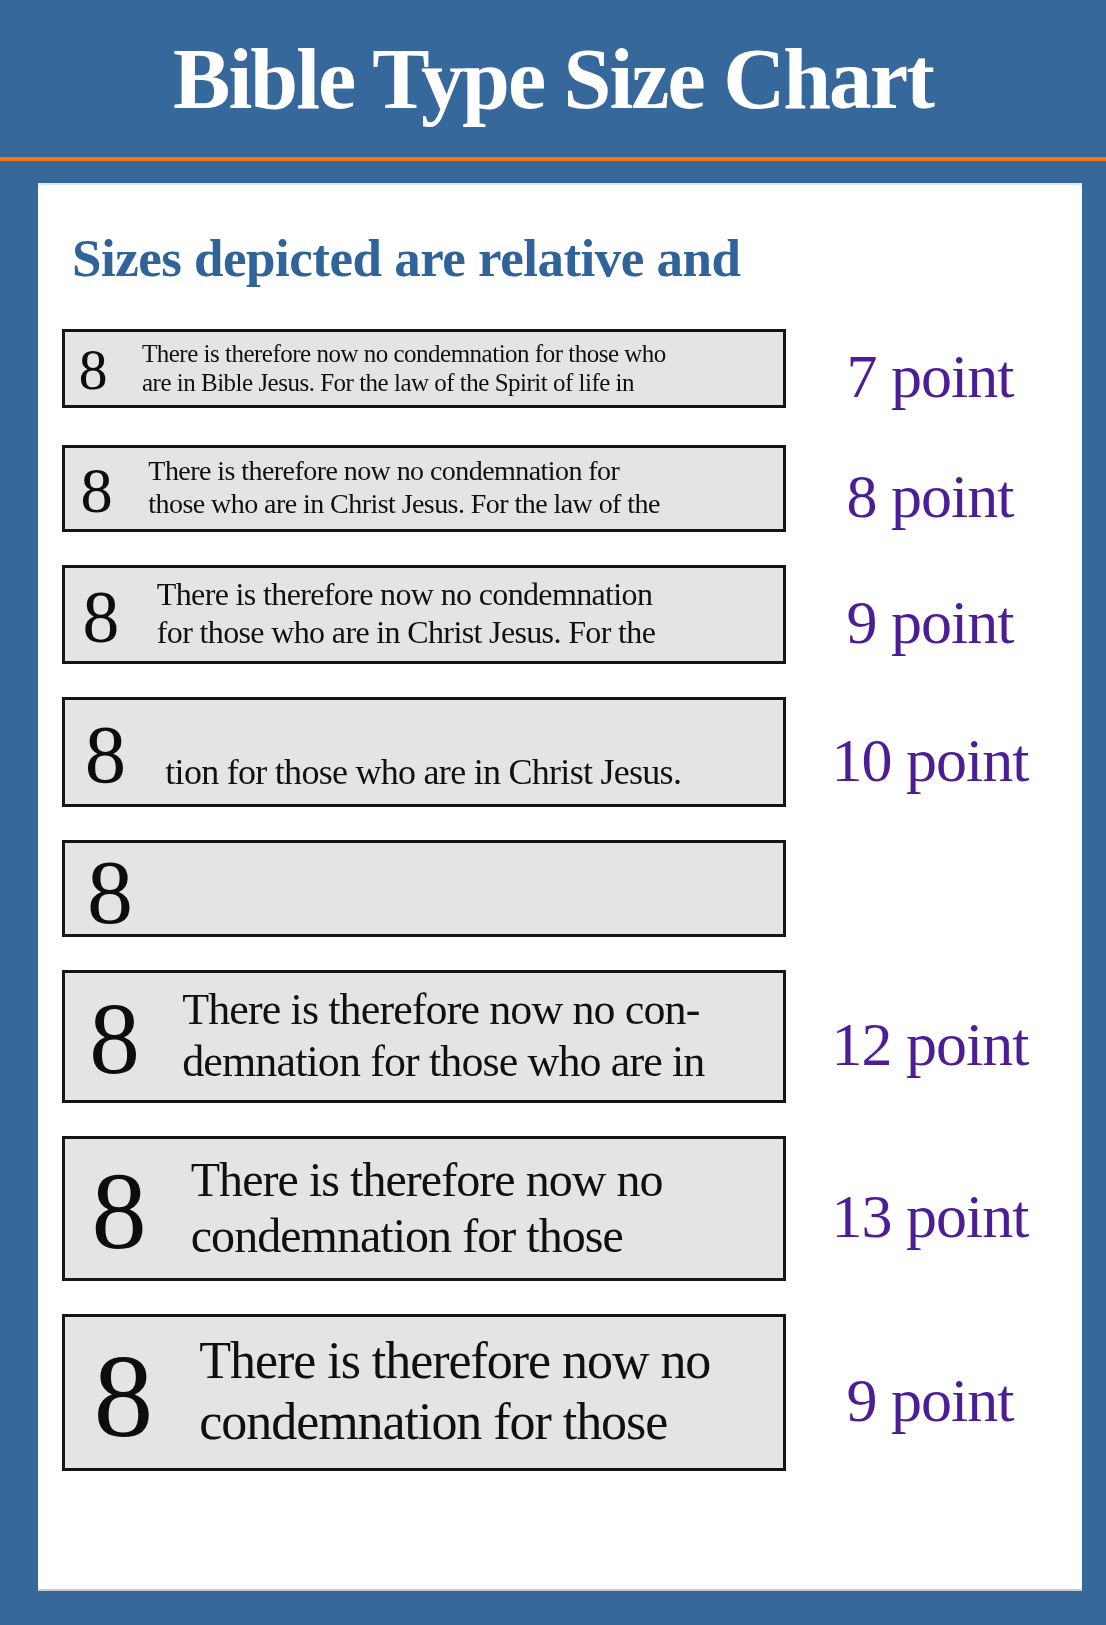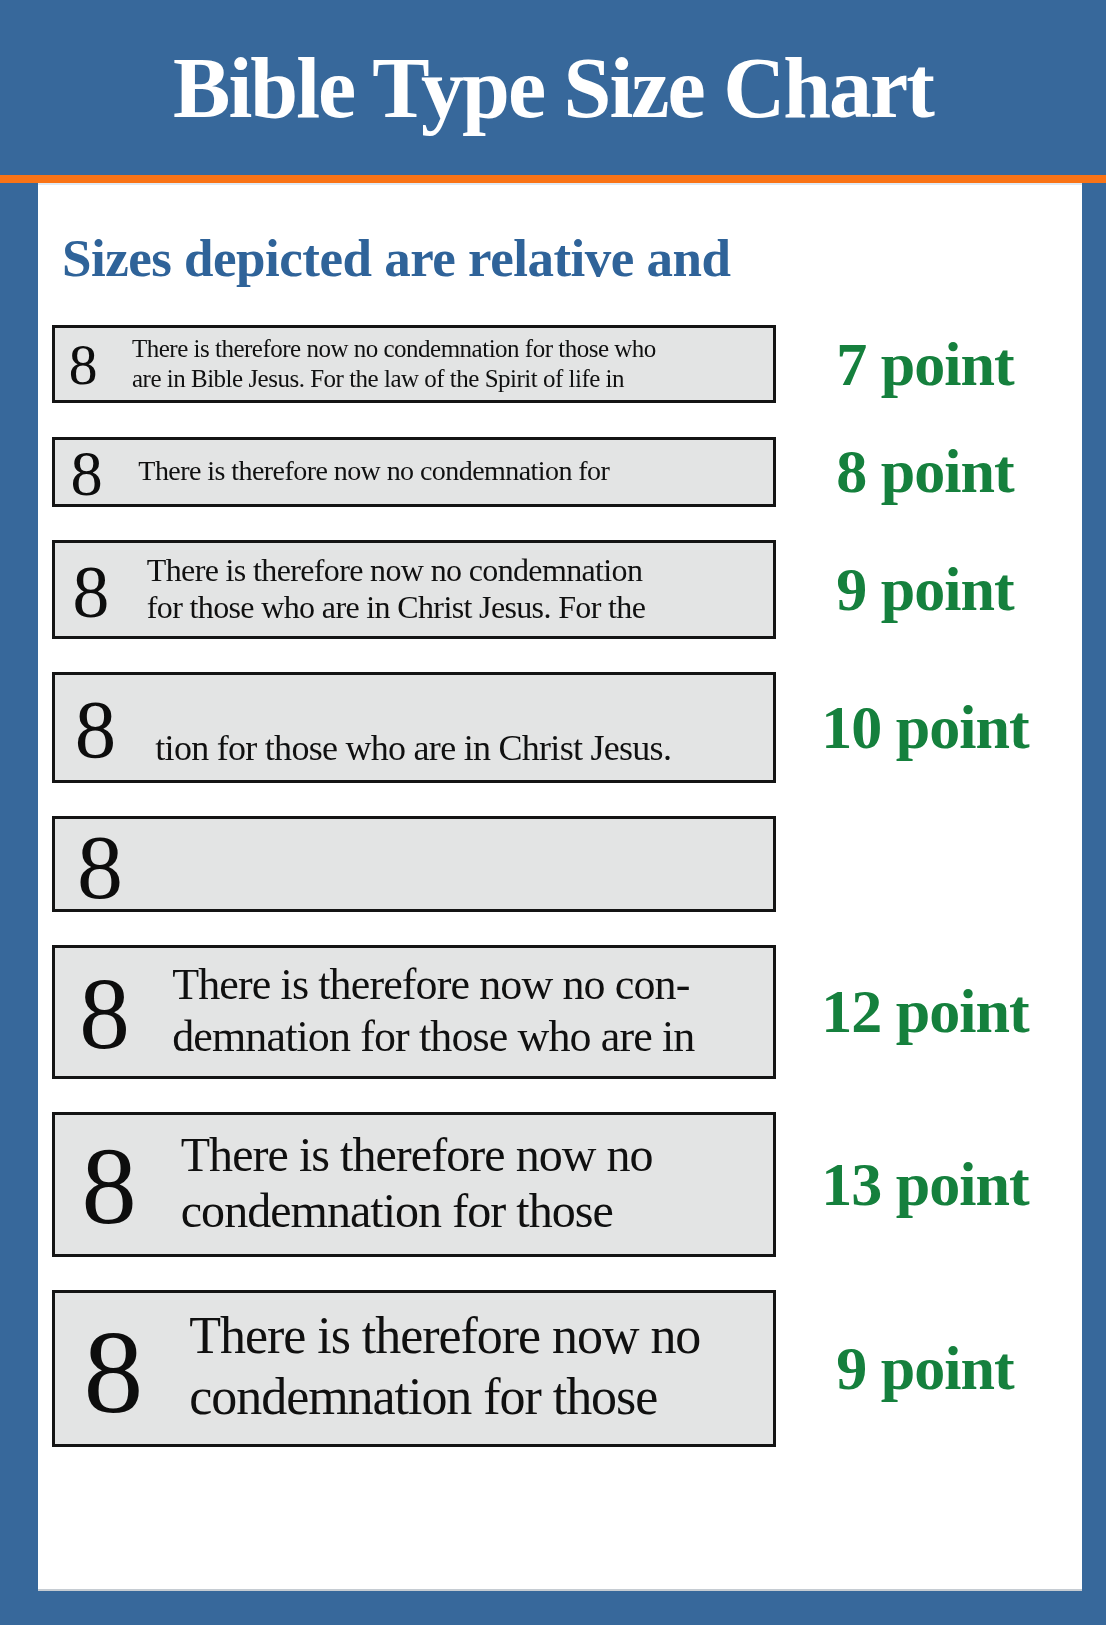--- a/index.html
+++ b/index.html
@@ -6,42 +6,42 @@
   .poster {
     position: relative;
     width: 1106px;
     height: 1625px;
     background: #37689B;
     font-family: "Liberation Serif", serif;
     overflow: hidden;
   }
   .header-band {
     box-sizing: border-box;
-    height: 183px;
+    height: 161px;
     display: flex;
     align-items: center;
     justify-content: center;
-    border-bottom: 8px solid #f97316;
+    border-bottom: 4px solid #f97316;
   }
   .poster-title {
     color: #ffffff;
     font-size: 86px;
     font-weight: 700;
     letter-spacing: -2px;
     white-space: nowrap;
   }
   .white-panel {
     position: absolute;
     top: 183px;
     left: 38px;
     right: 24px;
     bottom: 34px;
     background: #ffffff;
     box-sizing: border-box;
-    padding: 30px 8px 0 14px;
+    padding: 30px 8px 0 24px;
     border-top: 2px solid #dfeaf4;
     border-bottom: 2px solid #c6ccd2;
     overflow: hidden;
   }
   .subtitle {
     color: #2f6399;
     font-size: 53px;
     font-weight: 700;
     line-height: 1.13;
     margin: 14px 0 0 10px;
@@ -79,25 +79,26 @@
   .sample-text {
     color: #101010;
     line-height: 1.17;
     letter-spacing: -0.02em;
     white-space: nowrap;
     margin-left: 24px;
   }
   .point-label {
     flex: 1;
     text-align: center;
-    color: #15803d;
+    color: #4c1d95;
     font-size: 62px;
-    font-weight: 700;
+    font-weight: 400;
     letter-spacing: -1px;
     white-space: nowrap;
+    margin-top: 16px;
   }
 </style>
 </head>
 <body>
 
 <div class="poster">
   <div class="header-band">
     <div class="poster-title">Bible Type Size Chart</div>
   </div>
   <div class="white-panel">
@@ -113,20 +114,21 @@
         <span>are in Bible Jesus. For the law of the Spirit of life in</span>
       </span>
     </div>
     <div class="point-label">7 point</div>
   </div>
         <div class="size-row" style="--fs: 28px;">
     <div class="sample-box">
       <span class="chapter-num">8</span>
       <span class="sample-text">
         <span>There is therefore now no condemnation for</span><br>
+        <span>those who are in Christ Jesus. For the law of the</span>
       </span>
     </div>
     <div class="point-label">8 point</div>
   </div>
         <div class="size-row" style="--fs: 32px;">
     <div class="sample-box">
       <span class="chapter-num">8</span>
       <span class="sample-text">
         <span>There is therefore now no condemnation</span><br>
         <span>for those who are in Christ Jesus. For the</span>

